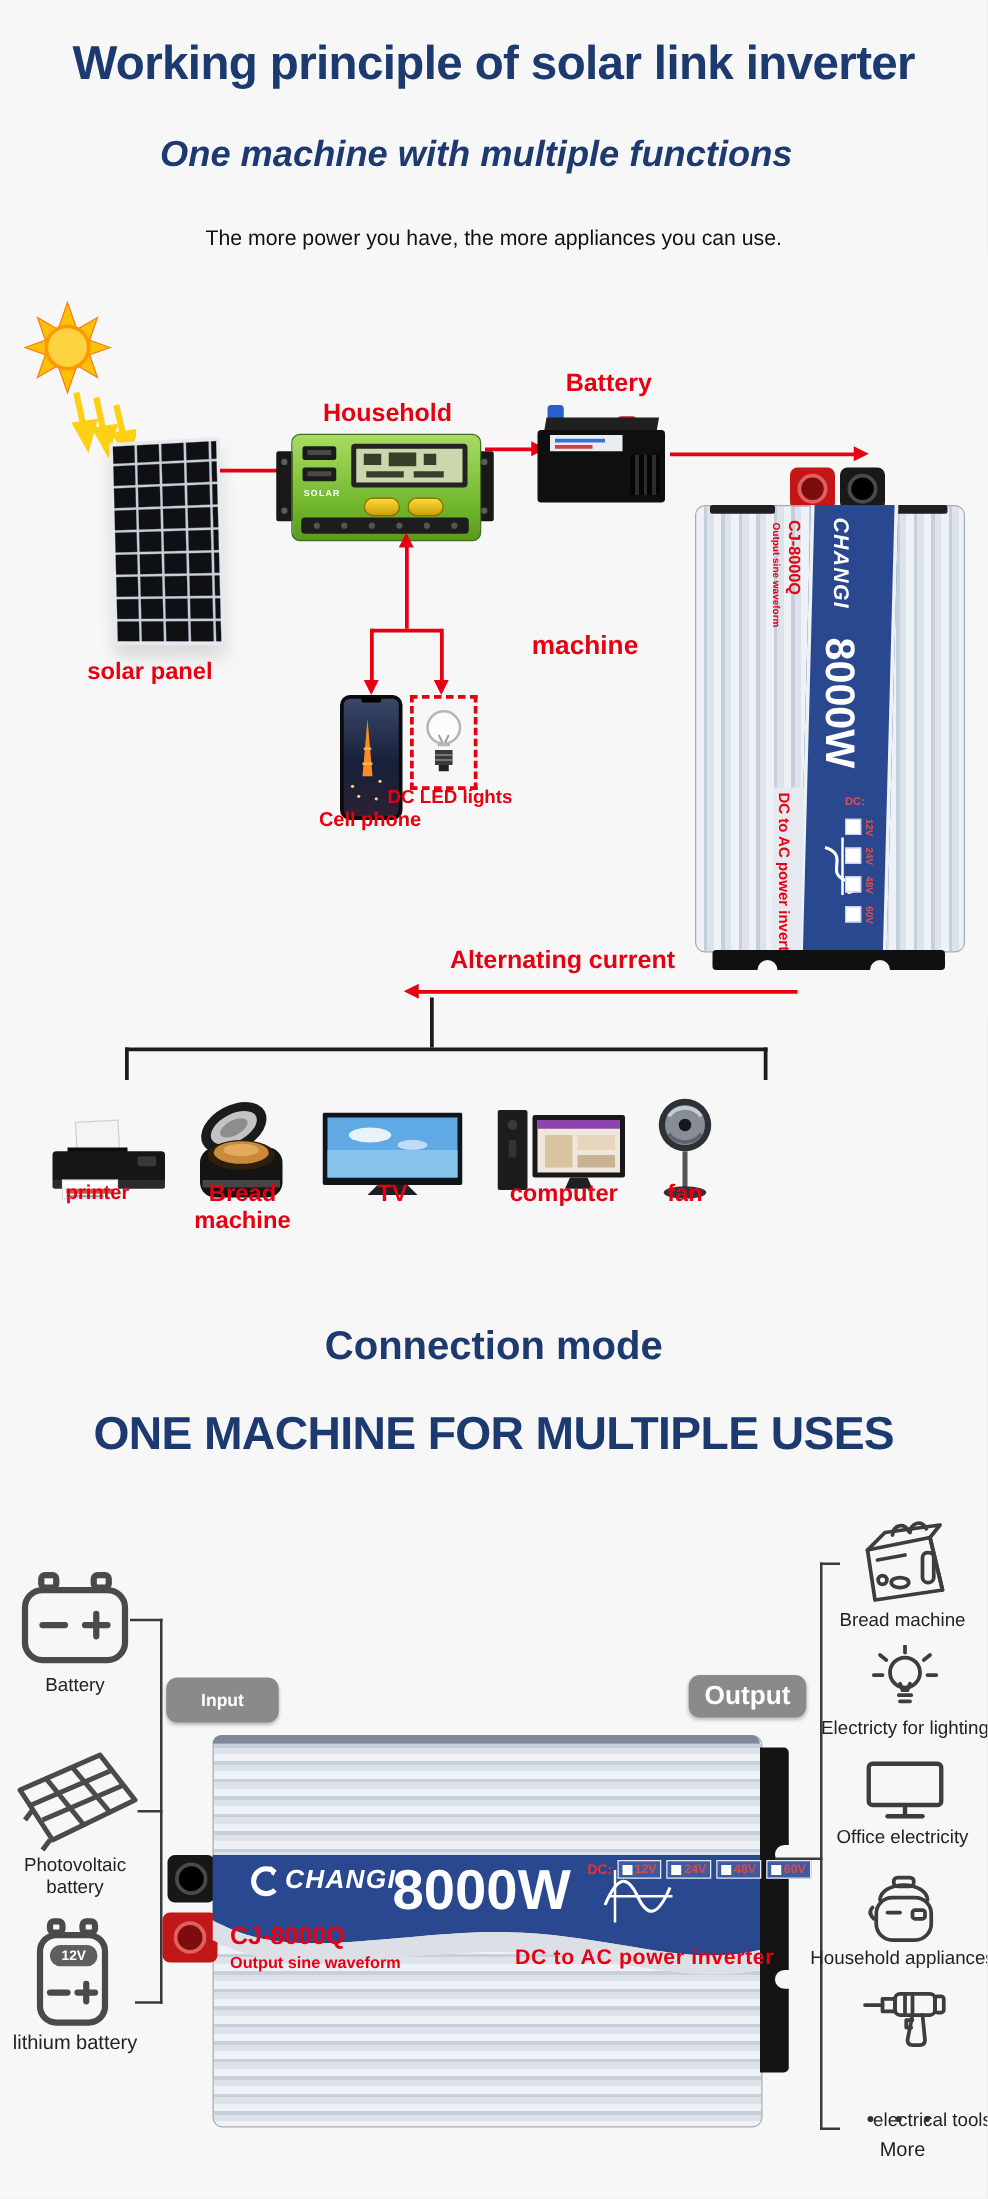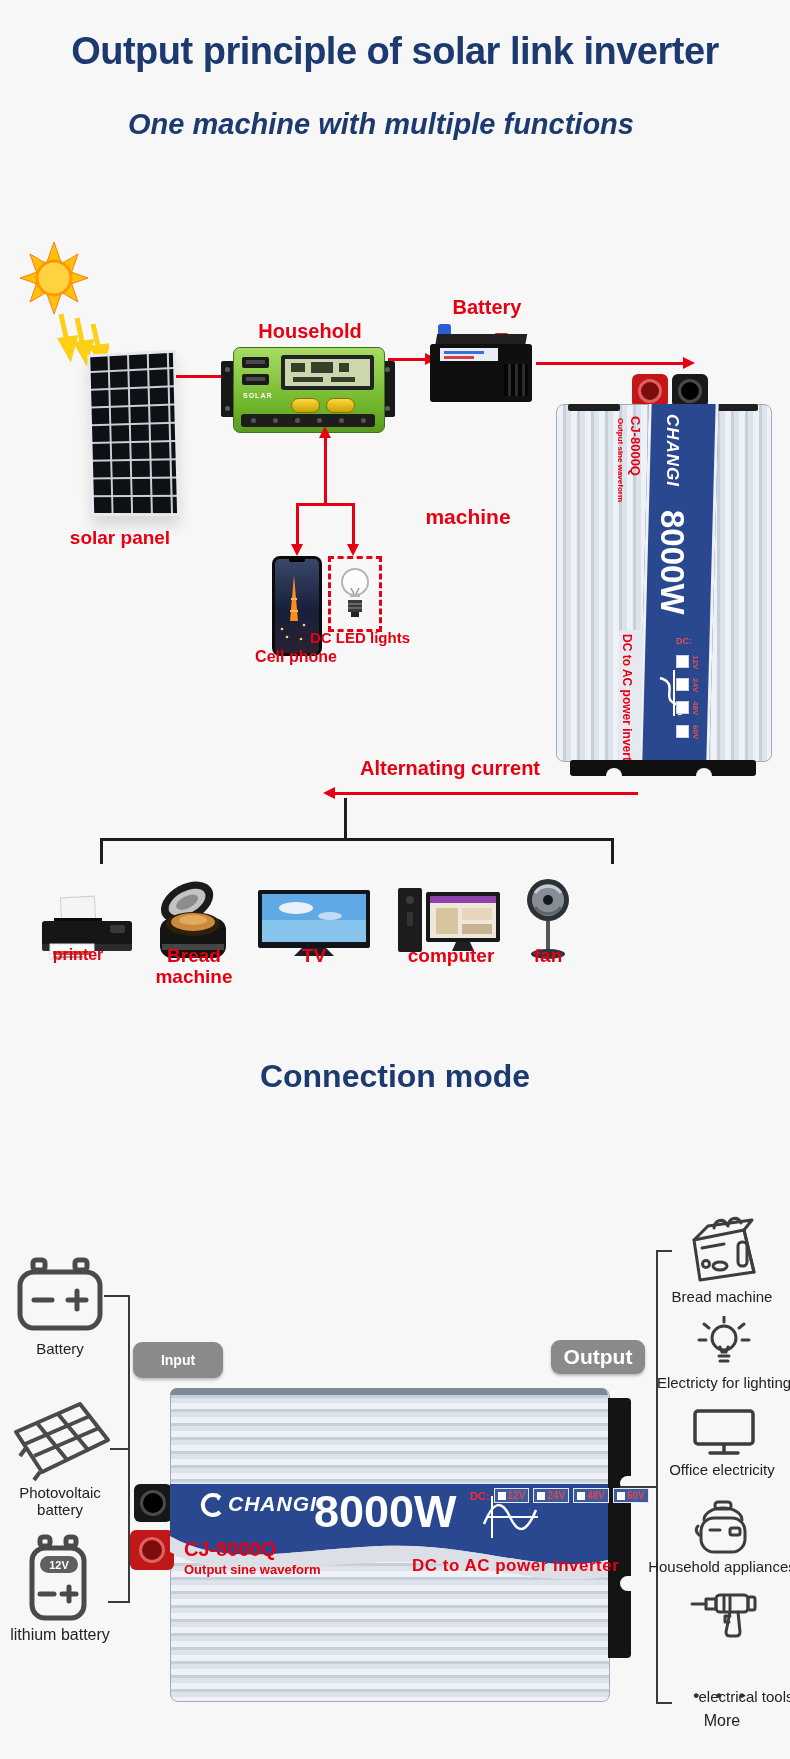--- a/index.html
+++ b/index.html
@@ -104,22 +104,23 @@
   .vbox{display:flex;align-items:center;gap:2px;border:1px solid #e6e9f0;background:#3d5ba0;padding:1px 3px;}
   .vbox .sq{width:8px;height:8px;background:#fff;}
   .vbox .lab{font-size:10px;color:#e04848;font-weight:700;}
   .dots{letter-spacing:6px;font-weight:700;color:#333;}
 </style>
 </head>
 <body>
 
 <div class="canvas">
 
-  <div class="abs ctr navy title" style="left:0;top:30px;width:790px;">Output principle of solar link inverter</div>
+  <div class="abs ctr navy title" style="left:0;top:30px;width:790px;">Working principle of solar link inverter</div>
   <div class="abs ctr navy subtitle" style="left:0;top:108px;width:762px;">One machine with multiple functions</div>
+  <div class="abs ctr tagline" style="left:0;top:181px;width:790px;">The more power you have, the more appliances you can use.</div>
 
   <div class="abs" style="left:18px;top:240px;">
     <svg width="72" height="78" viewBox="0 0 72 78">
       <g fill="#ffc107" stroke="#f57f17" stroke-width="1">
         <polygon points="36,2 43,22 29,22"></polygon>
         <polygon points="36,74 43,54 29,54"></polygon>
         <polygon points="2,38 22,31 22,45"></polygon>
         <polygon points="70,38 50,31 50,45"></polygon>
         <polygon points="12,14 29,24 19,34"></polygon>
         <polygon points="60,14 43,24 53,34"></polygon>
@@ -355,20 +356,21 @@
       <ellipse cx="30" cy="78" rx="17" ry="5" fill="#30343a"></ellipse>
     </svg>
   </div>
   <div class="rl" style="left:18px;top:946px;width:120px;font-size:16px;">printer</div>
   <div class="rl" style="left:126px;top:946px;width:136px;font-size:19px;">Bread machine</div>
   <div class="rl" style="left:284px;top:946px;width:60px;font-size:19px;">TV</div>
   <div class="rl" style="left:400px;top:946px;width:102px;font-size:19px;">computer</div>
   <div class="rl" style="left:518px;top:946px;width:60px;font-size:19px;">fan</div>
 
   <div class="abs ctr navy h2" style="left:0;top:1058px;width:790px;">Connection mode</div>
+  <div class="abs ctr navy h3" style="left:0;top:1126px;width:790px;">ONE MACHINE FOR MULTIPLE USES</div>
 
   <div class="abs" style="left:16px;top:1256px;">
     <svg width="88" height="76" viewBox="0 0 88 76">
       <g fill="none" stroke="#4a4a4a" stroke-width="5" stroke-linecap="round">
         <rect x="4" y="16" width="80" height="56" rx="14"></rect>
         <rect x="17" y="4" width="12" height="10" rx="3"></rect>
         <rect x="59" y="4" width="12" height="10" rx="3"></rect>
         <line x1="18" y1="44" x2="36" y2="44"></line>
         <line x1="52" y1="44" x2="70" y2="44"></line>
         <line x1="61" y1="35" x2="61" y2="53"></line>

